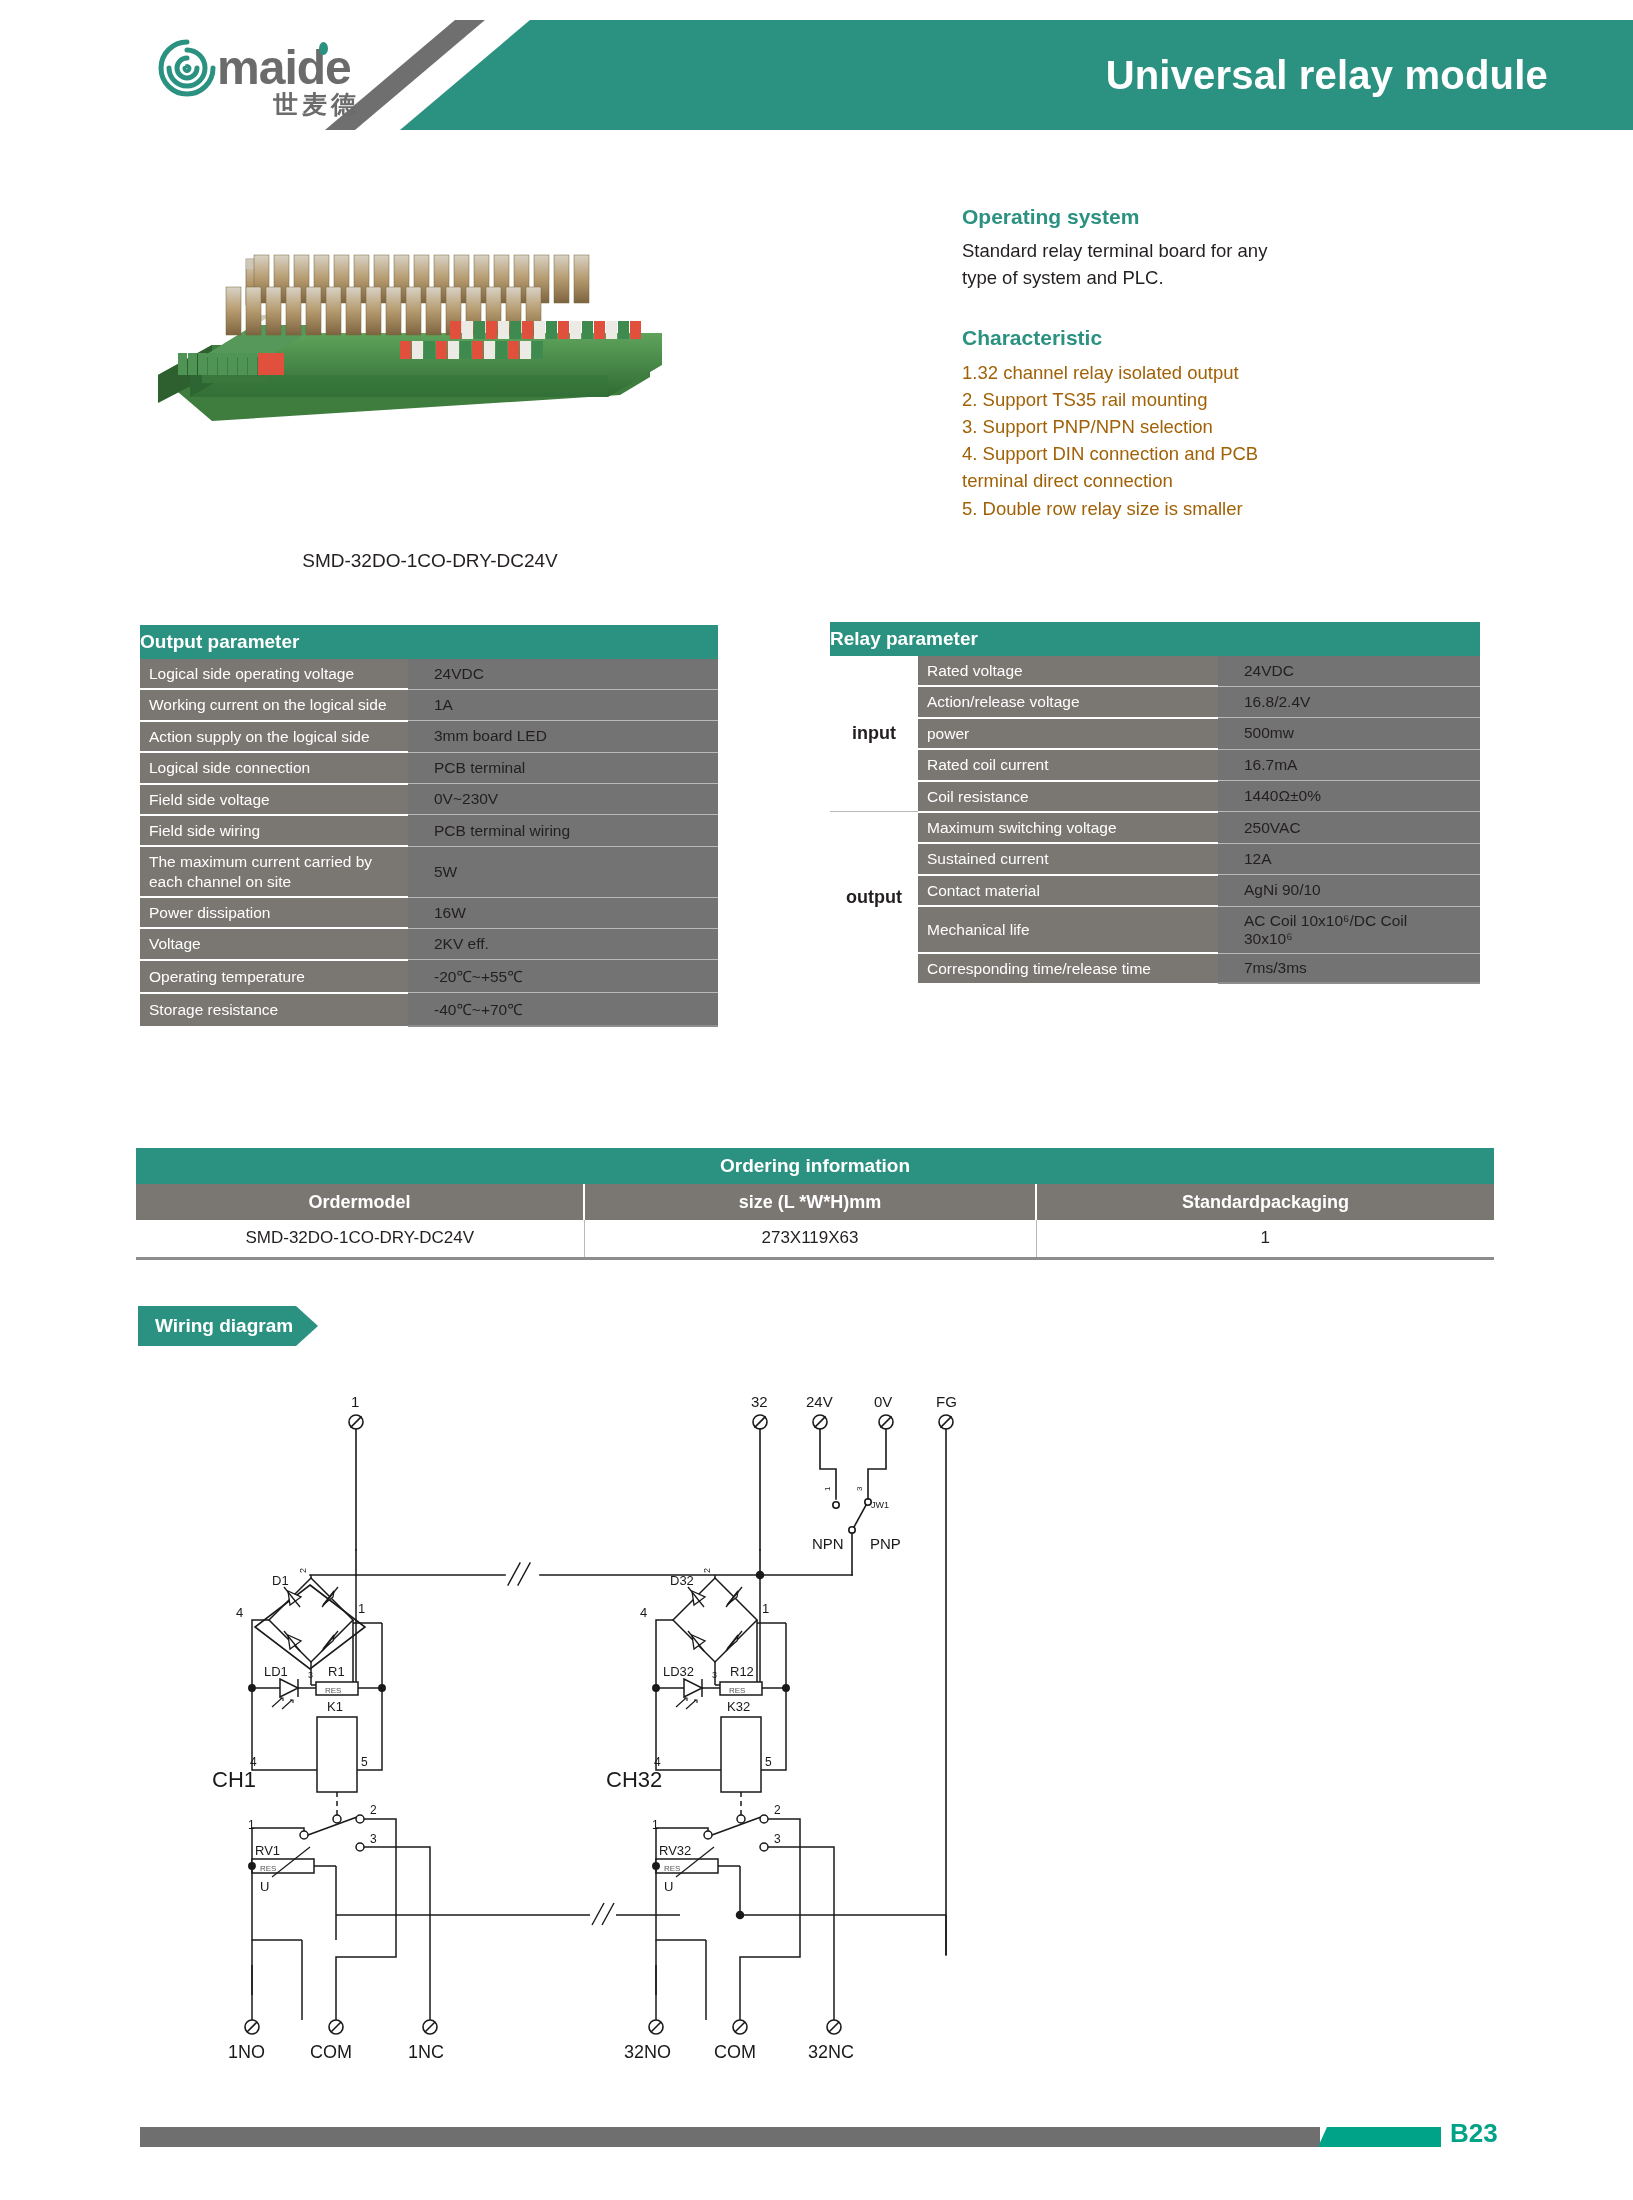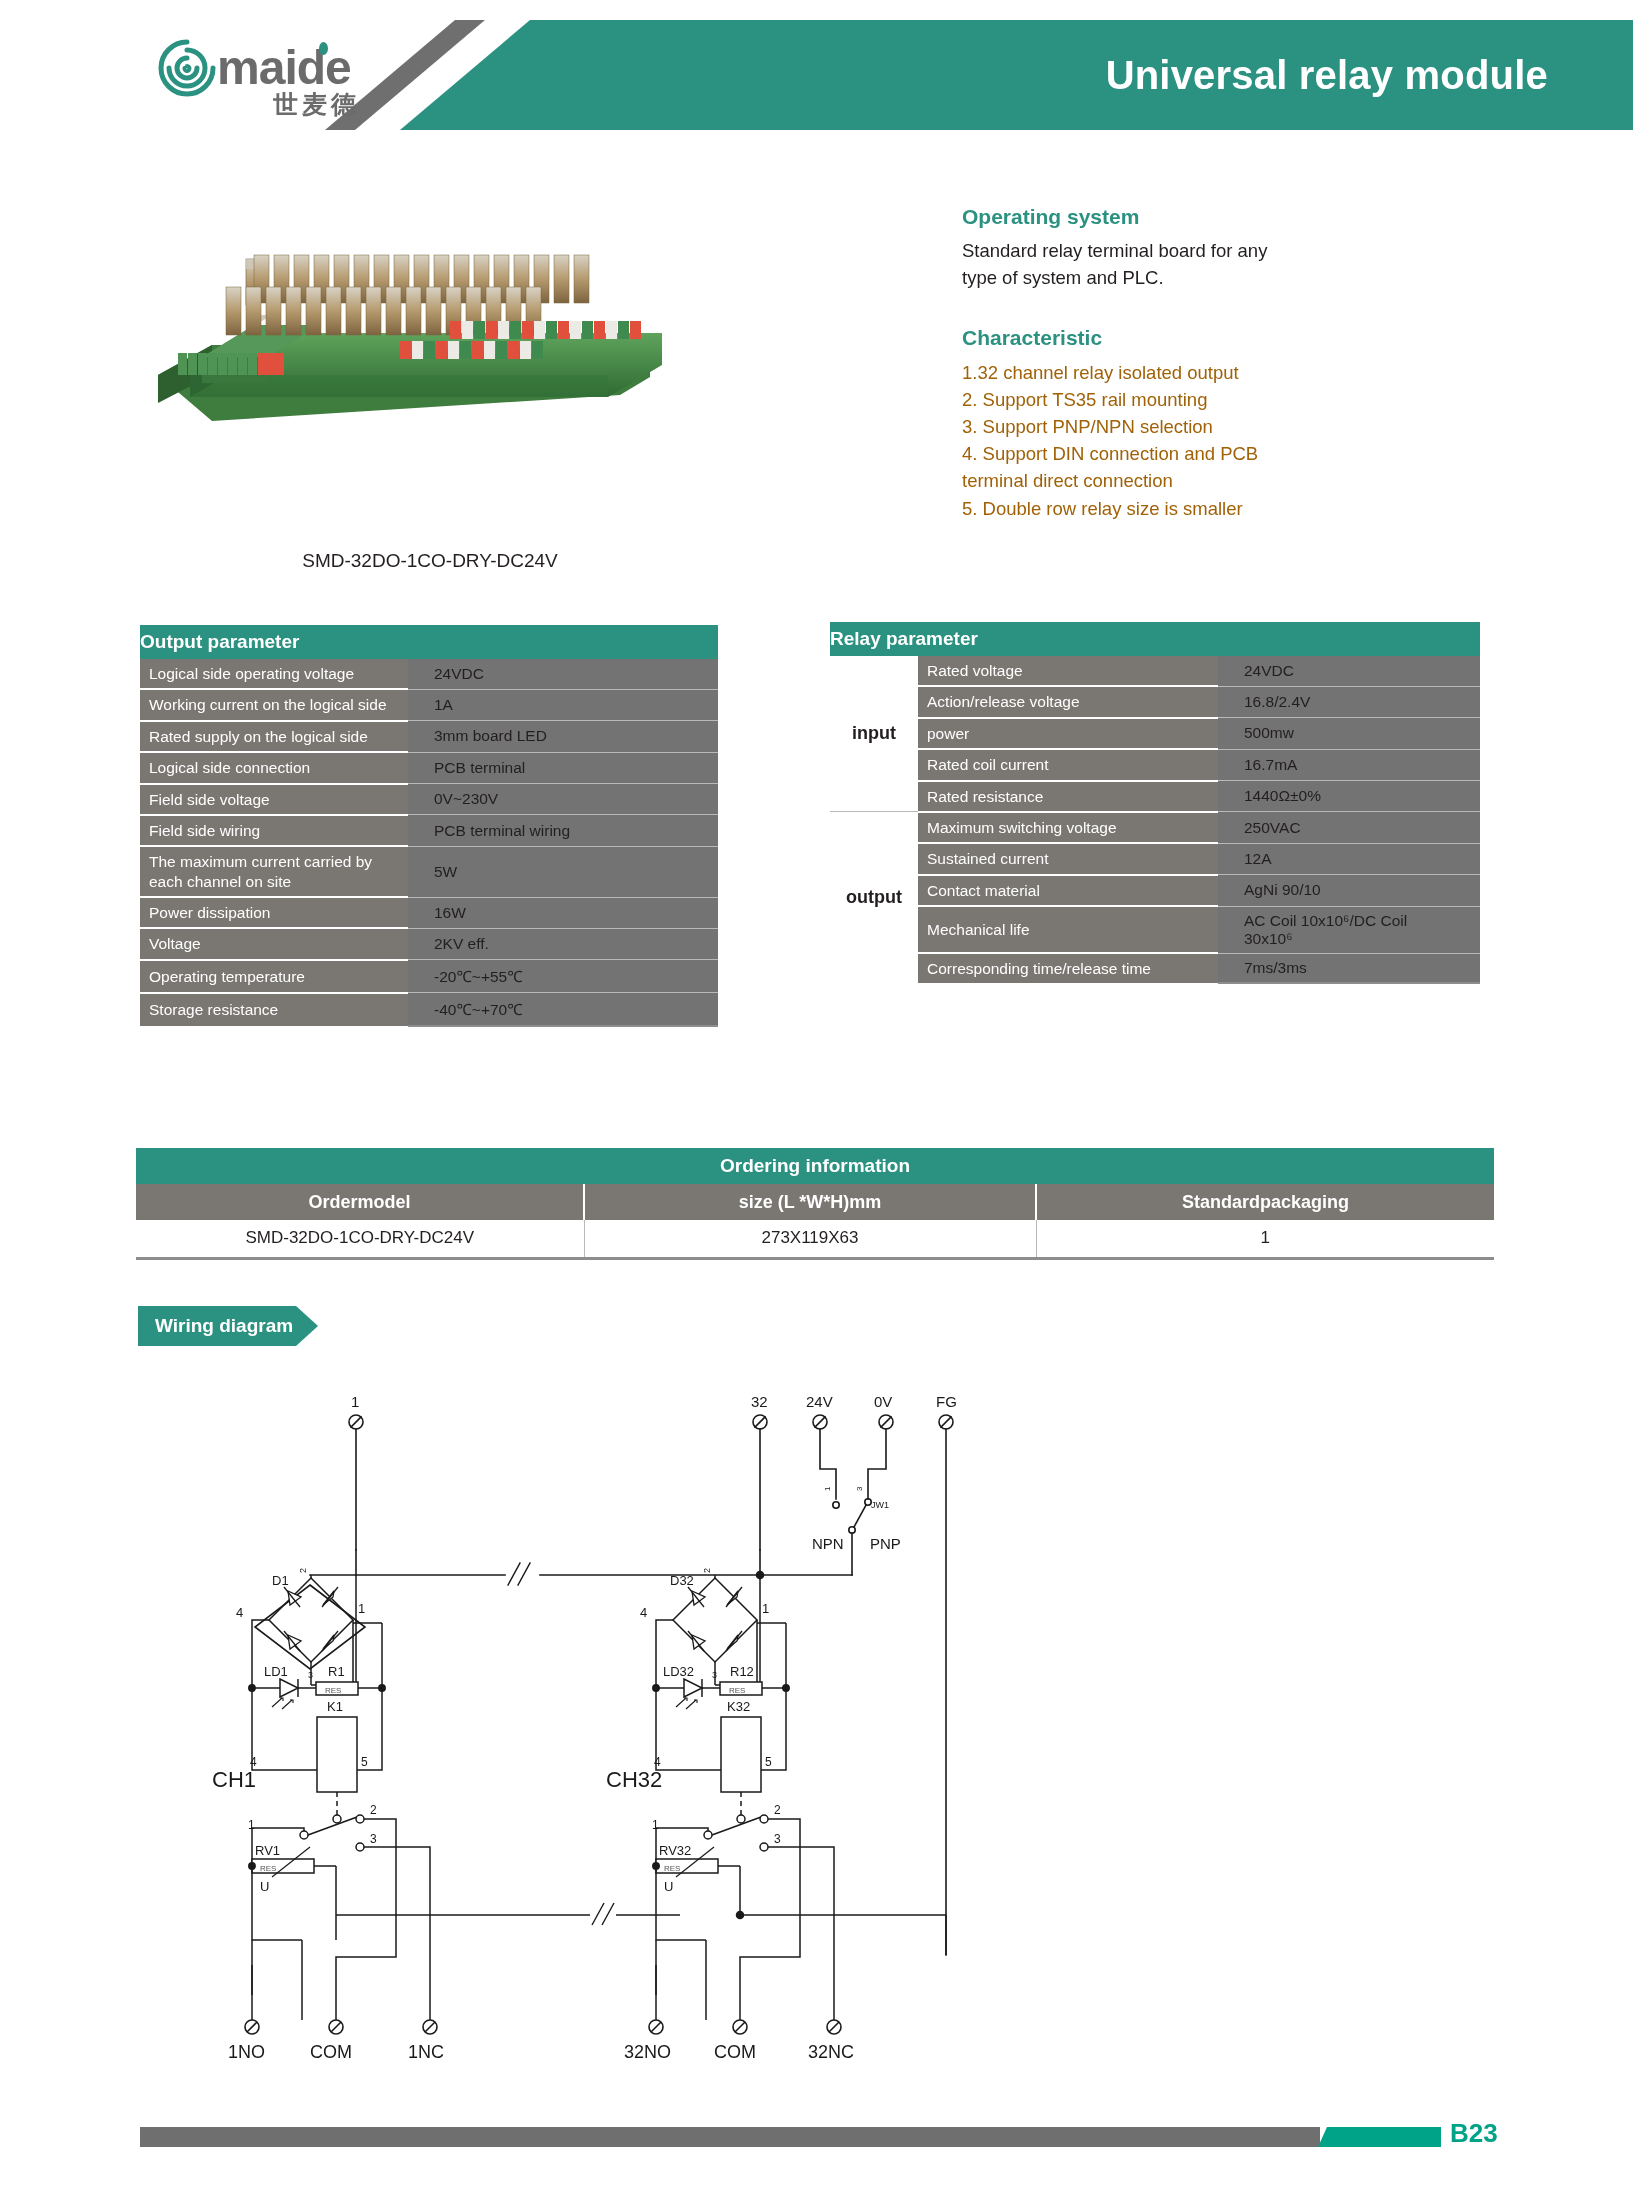--- a/index.html
+++ b/index.html
@@ -393,21 +393,21 @@
         </tr>
     <tr>
       <td class="lbl-cell c1">Logical side operating voltage</td>
       <td class="val-cell c2">24VDC</td>
         </tr>
     <tr>
       <td class="lbl-cell">Working current on the logical side</td>
       <td class="val-cell">1A</td>
         </tr>
     <tr>
-      <td class="lbl-cell">Rated supply on the logical side</td>
+      <td class="lbl-cell">Action supply on the logical side</td>
       <td class="val-cell">3mm board LED</td>
         </tr>
     <tr>
       <td class="lbl-cell">Logical side connection</td>
       <td class="val-cell">PCB terminal</td>
         </tr>
     <tr>
       <td class="lbl-cell">Field side voltage</td>
       <td class="val-cell">0V~230V</td>
         </tr>
@@ -454,21 +454,21 @@
         </tr>
     <tr>
       <td class="lbl-cell">power</td>
       <td class="val-cell">500mw</td>
         </tr>
     <tr>
       <td class="lbl-cell">Rated coil current</td>
       <td class="val-cell">16.7mA</td>
         </tr>
     <tr>
-      <td class="lbl-cell">Rated resistance</td>
+      <td class="lbl-cell">Coil resistance</td>
       <td class="val-cell">1440Ω±0%</td>
         </tr>
 
     <tr>
       <td class="grp-cell cg last" rowspan="5">output</td>
       <td class="lbl-cell">Maximum switching voltage</td>
       <td class="val-cell">250VAC</td>
         </tr>
     <tr>
       <td class="lbl-cell">Sustained current</td>

